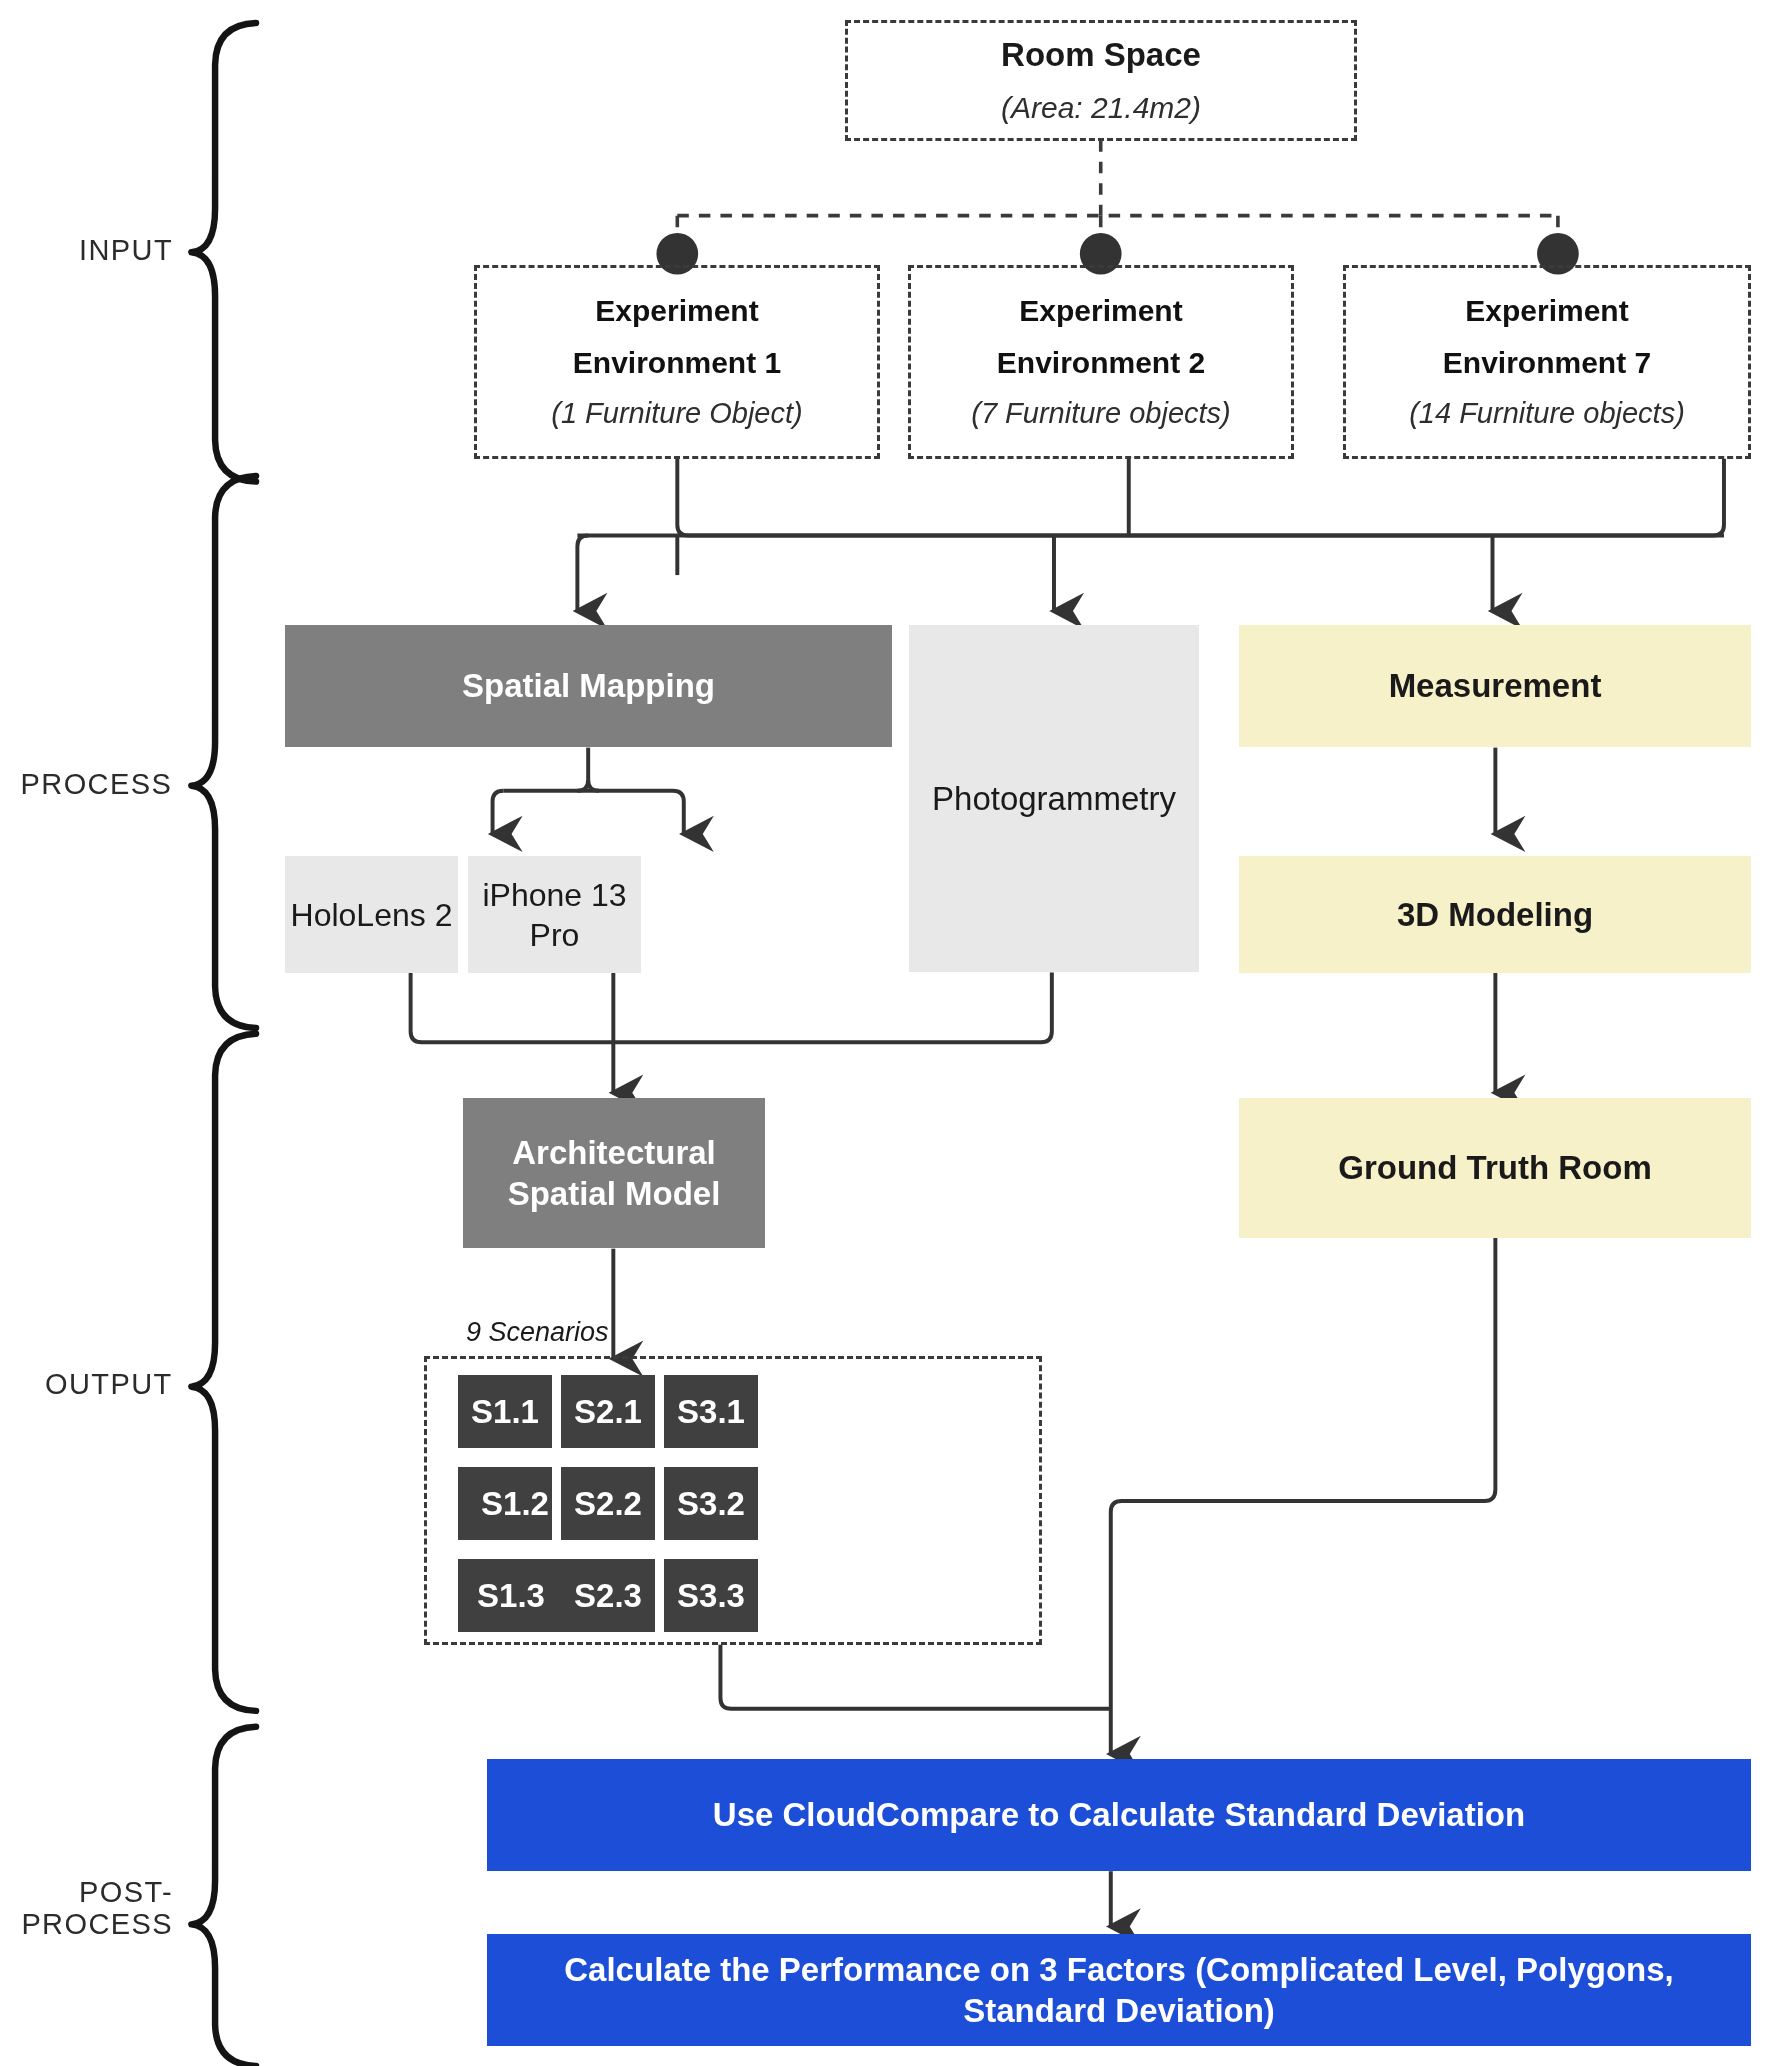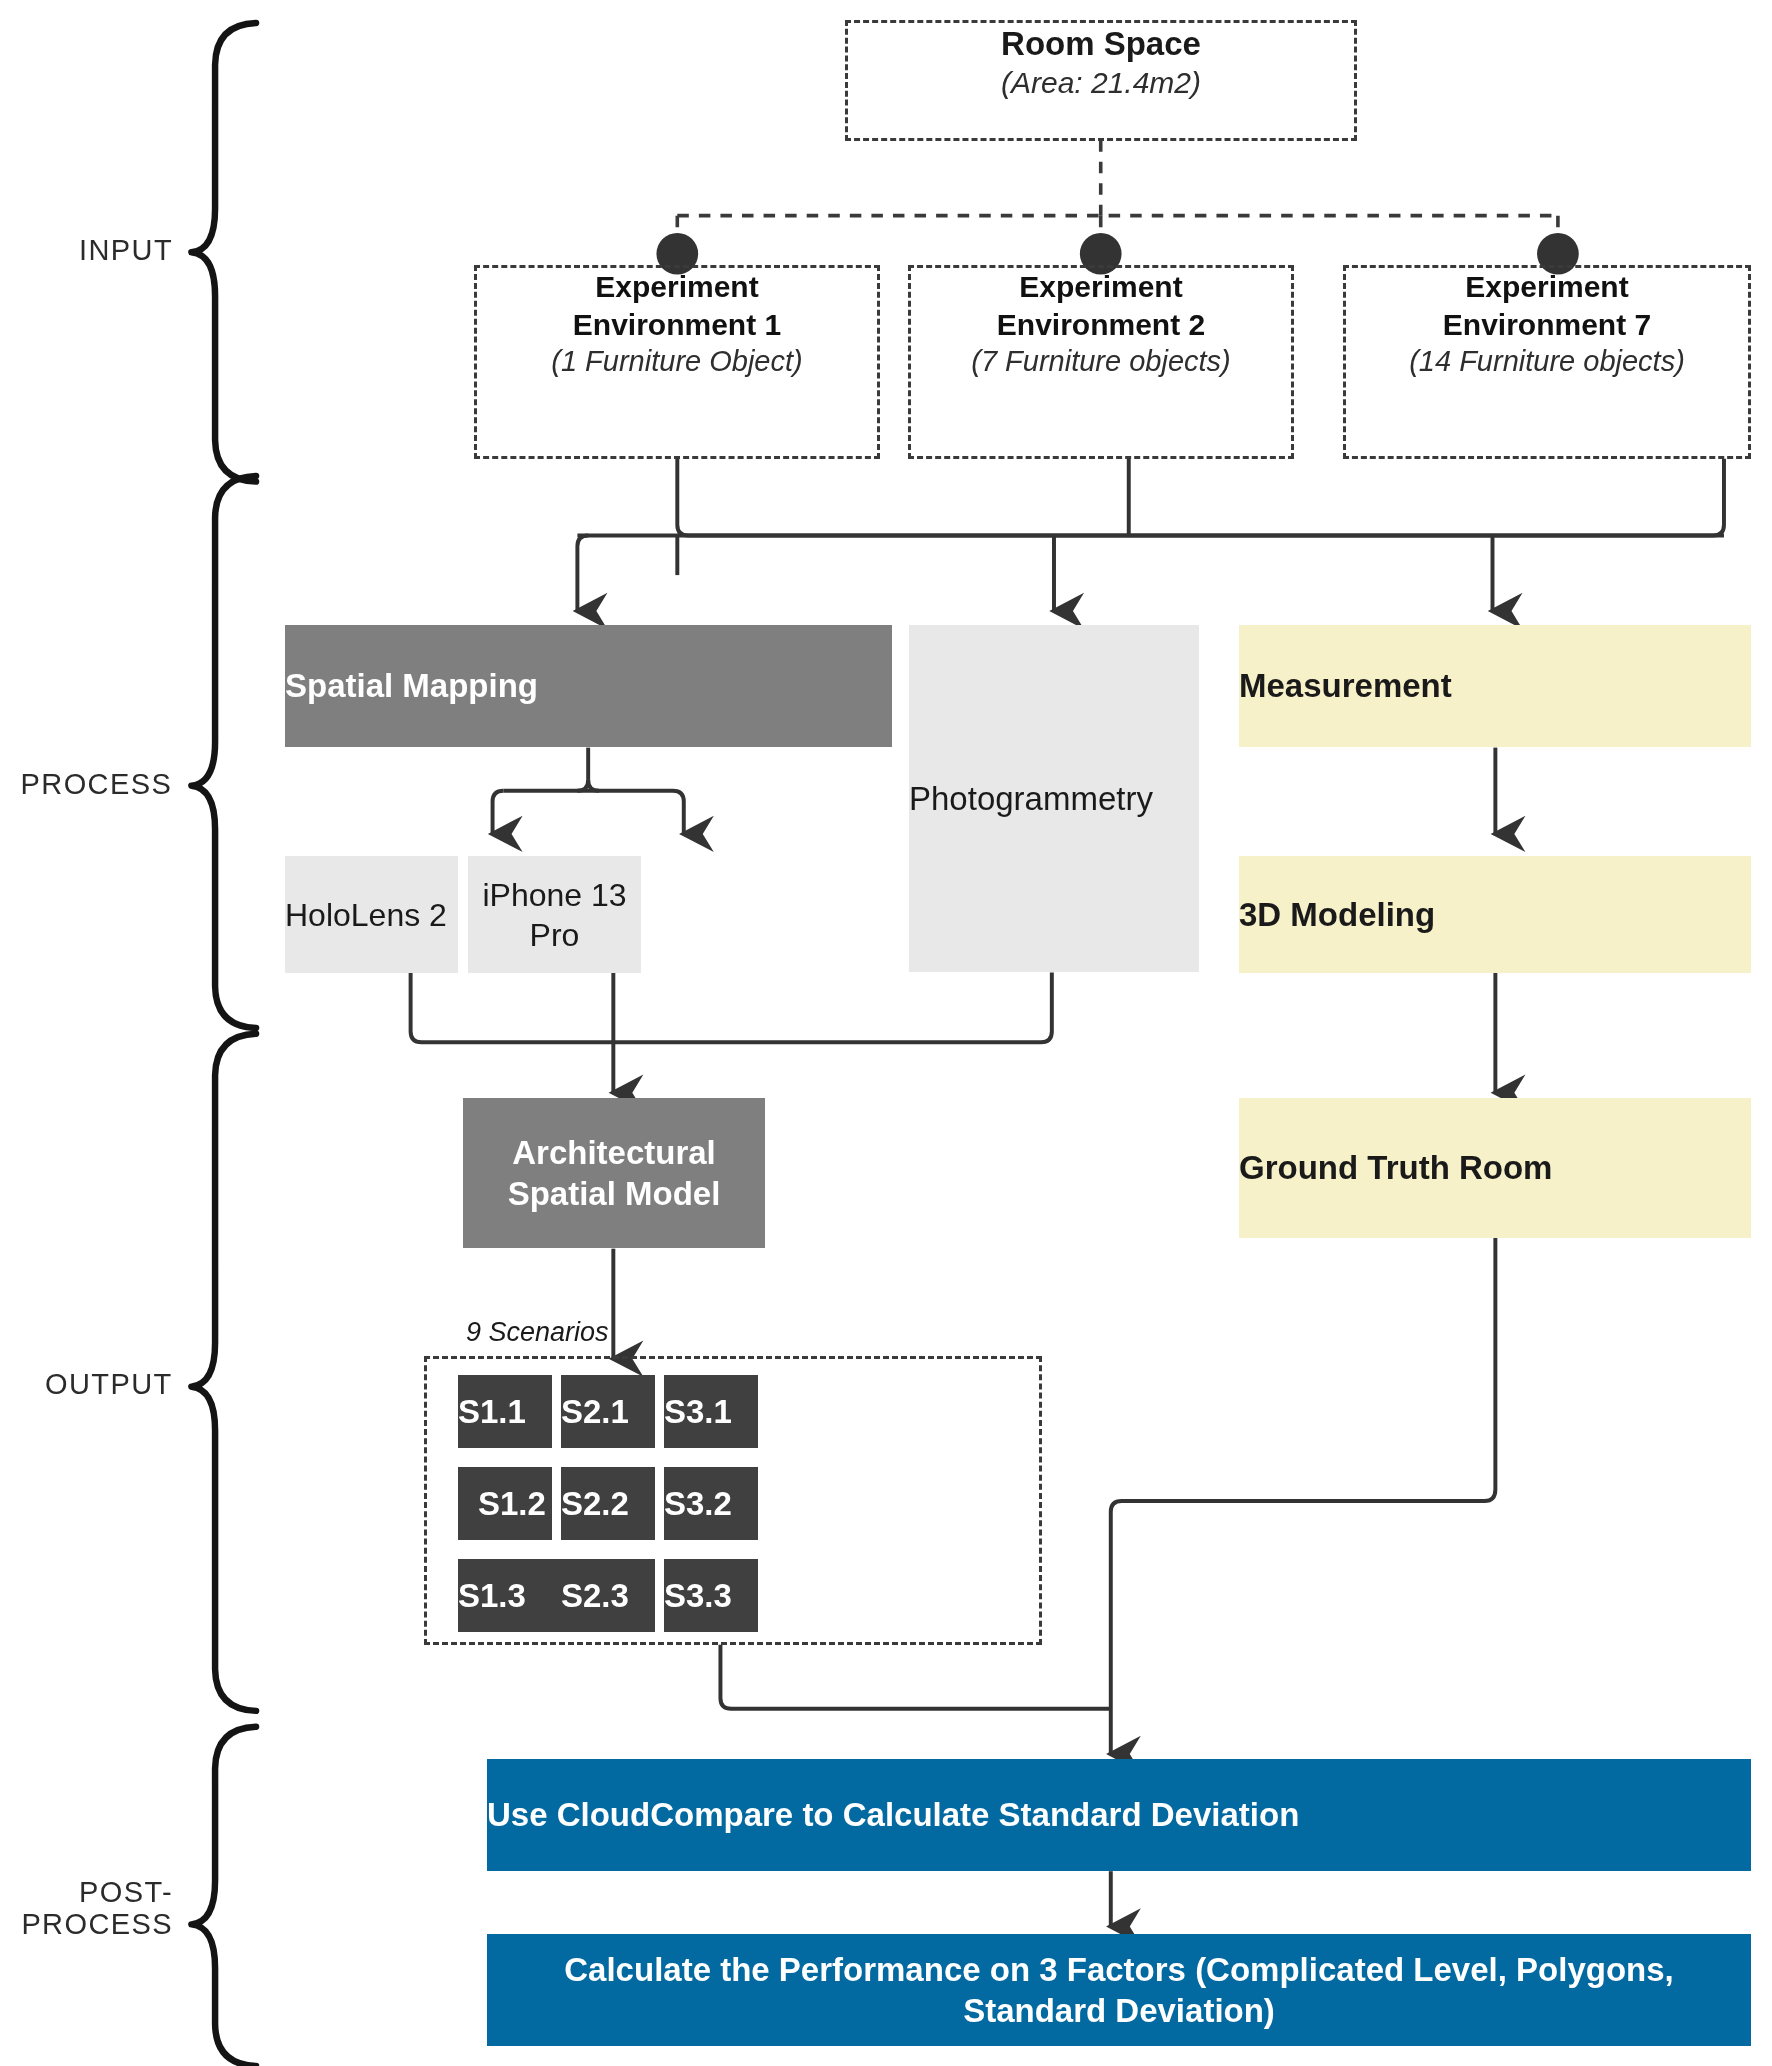--- a/index.html
+++ b/index.html
@@ -1,24 +1,24 @@
 <!DOCTYPE html>
 <html style="font-size:11.5px"><head>
 <meta charset="utf-8">
 <style>
   html,body{margin:0;padding:0;background:#ffffff;}
   body{font-family:"Liberation Sans", sans-serif;}
   #stage{position:relative;width:1773px;height:2066px;background:#fff;overflow:hidden;}
   #wires{position:absolute;left:0;top:0;width:1773px;height:2066px;pointer-events:none;}
-  .node{position:absolute;box-sizing:border-box;display:flex;align-items:center;text-align:center;line-height:1.25;}
+  .node{position:absolute;box-sizing:border-box;display:flex;align-items:center;justify-content:center;text-align:center;line-height:1.25;gap:14px;}
   .dashed{border:3.6px dashed #3a3a3a;background:transparent;}
   .grey-dark{background:#7f7f7f;color:#ffffff;font-weight:bold;}
   .grey-light{background:#e8e8e8;color:#1a1a1a;font-weight:normal;}
   .yellow{background:#f6f1c8;color:#1a1a1a;font-weight:bold;}
-  .blue{background:#0369a1;color:#ffffff;font-weight:bold;}
+  .blue{background:#1d4ed8;color:#ffffff;font-weight:bold;}
   .tile{background:#404040;color:#ffffff;font-weight:bold;}
   .stage-label{position:absolute;color:#2b2b2b;letter-spacing:1.4px;text-align:right;font-size:29px;}
   .room-t1{font-size:33px;font-weight:bold;color:#1a1a1a;display:block;}
   .room-t2{font-size:30px;font-style:italic;color:#2e2e2e;display:block;}
   .env-t1{font-size:30px;font-weight:bold;color:#111;display:block;}
   .env-t2{font-size:29px;font-style:italic;color:#2e2e2e;display:block;}
   .scen-caption{position:absolute;font-size:27px;font-style:italic;color:#1a1a1a;}
   .f44{font-size:32px;}
   .f46{font-size:33px;}
 </style>

